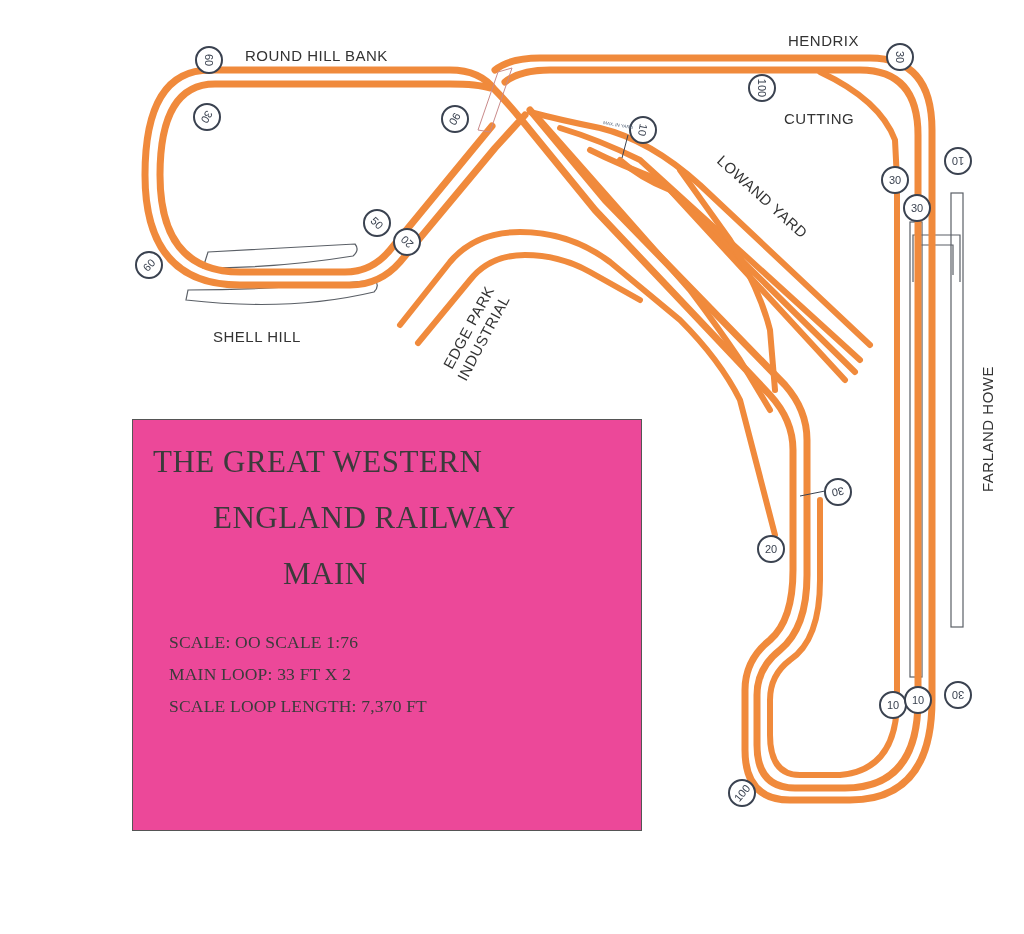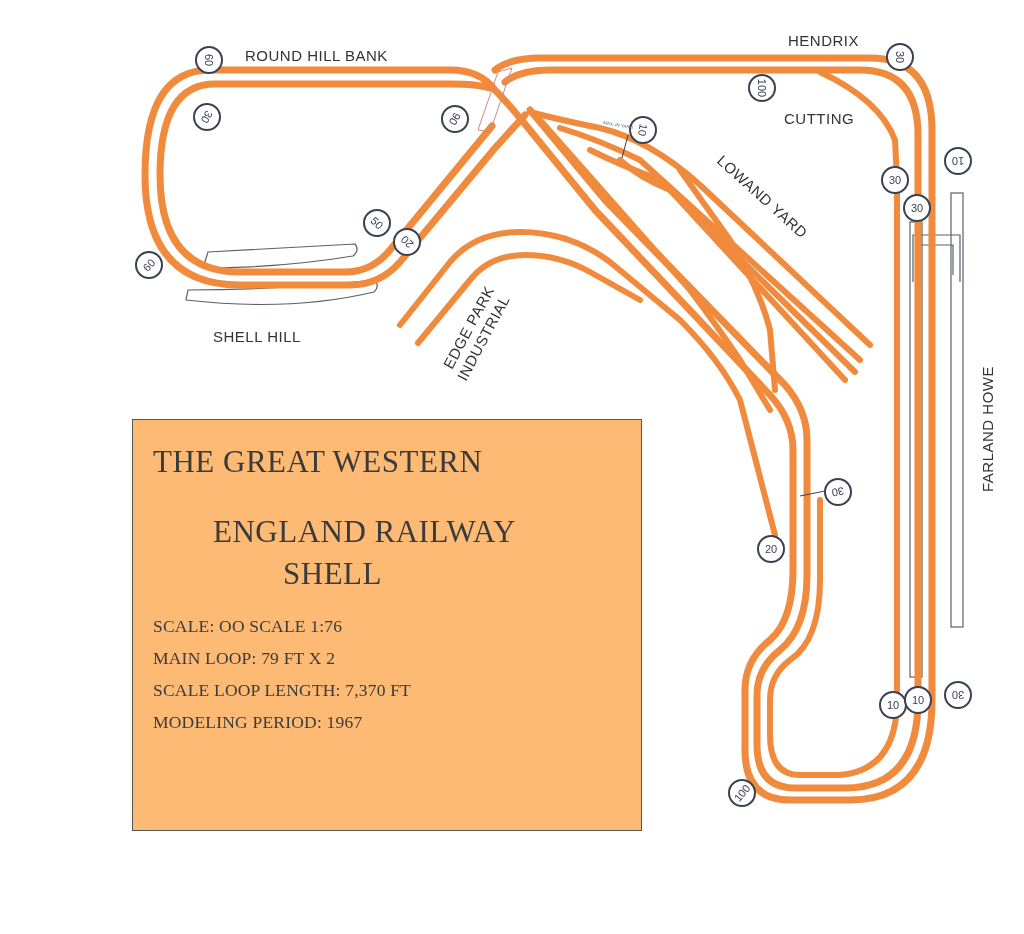--- a/index.html
+++ b/index.html
@@ -8,28 +8,28 @@
   .track { fill: none; stroke: #f08a3c; stroke-linecap: round; stroke-linejoin: round; }
   .track-main { stroke-width: 7; }
   .track-thin { stroke-width: 6; }
   .outline { fill: #ffffff; stroke: #5a5f66; stroke-width: 1.2; }
   .speed-circle { fill: #ffffff; stroke: #3a4250; stroke-width: 2; }
   .speed-text { font-family: "Liberation Sans", sans-serif; font-size: 11px; fill: #3a4250; text-anchor: middle; dominant-baseline: central; }
   .place-label { font-family: "Liberation Sans", sans-serif; font-size: 15px; fill: #333333; letter-spacing: 0.5px; }
   .tiny-label { font-family: "Liberation Sans", sans-serif; font-size: 4.5px; fill: #4a5a70; }
   .info-box {
     position: absolute; left: 132px; top: 419px; width: 510px; height: 412px;
-    border: 1.5px solid #555; background: #fdba74; box-sizing: border-box;
+    border: 1.5px solid #555; background: #ec4899; box-sizing: border-box;
     font-family: "Liberation Serif", serif; color: #3b3b3b;
   }
   .title-line { position: absolute; font-size: 31px; letter-spacing: 0.5px; white-space: nowrap; }
   .t1 { left: 20px; top: 24px; }
-  .t2 { left: 80px; top: 80px; margin-top: 14px; }
+  .t2 { left: 80px; top: 80px; }
   .t3 { left: 150px; top: 136px; }
-  .facts { position: absolute; left: 20px; top: 190px; list-style: none; margin: 0; padding: 0; }
+  .facts { position: absolute; left: 20px; top: 190px; list-style: none; margin: 16px; padding: 0; }
   .facts li { font-size: 17.5px; height: 32px; line-height: 32px; white-space: nowrap; letter-spacing: 0.2px; }
 </style>
 </head>
 <body>
 
 <svg id="map" viewBox="0 0 1024 934" xmlns="http://www.w3.org/2000/svg">
 
   <path class="outline" d="M208,252 L355,244 Q360,250 353,256 Q280,268 203,268 Z"></path>
   <path class="outline" d="M188,290 Q280,290 375,280 Q380,286 374,292 Q290,312 186,300 Z"></path>
 
@@ -137,20 +137,19 @@
   <text class="place-label" x="213" y="342">SHELL HILL</text>
   <text class="place-label" x="452" y="370" transform="rotate(-62 452 370)">EDGE PARK</text>
   <text class="place-label" x="466" y="382" transform="rotate(-62 466 382)">INDUSTRIAL</text>
   <text class="place-label" x="993" y="492" transform="rotate(-90 993 492)">FARLAND  HOWE</text>
   <text class="tiny-label" x="603" y="124" transform="rotate(10 603 124)">MAX. IN YARD</text>
 </svg>
 
 <div class="info-box">
   <div class="title-line t1">THE GREAT WESTERN</div>
   <div class="title-line t2">ENGLAND RAILWAY</div>
-  <div class="title-line t3">SHELL</div>
+  <div class="title-line t3">MAIN</div>
   <ul class="facts">
     <li>SCALE: OO SCALE 1:76</li>
-    <li>MAIN LOOP: 79 FT X 2</li>
+    <li>MAIN LOOP: 33 FT X 2</li>
     <li>SCALE LOOP LENGTH: 7,370 FT</li>
-    <li>MODELING PERIOD: 1967</li>
   </ul>
 </div>
 
 </body></html>

